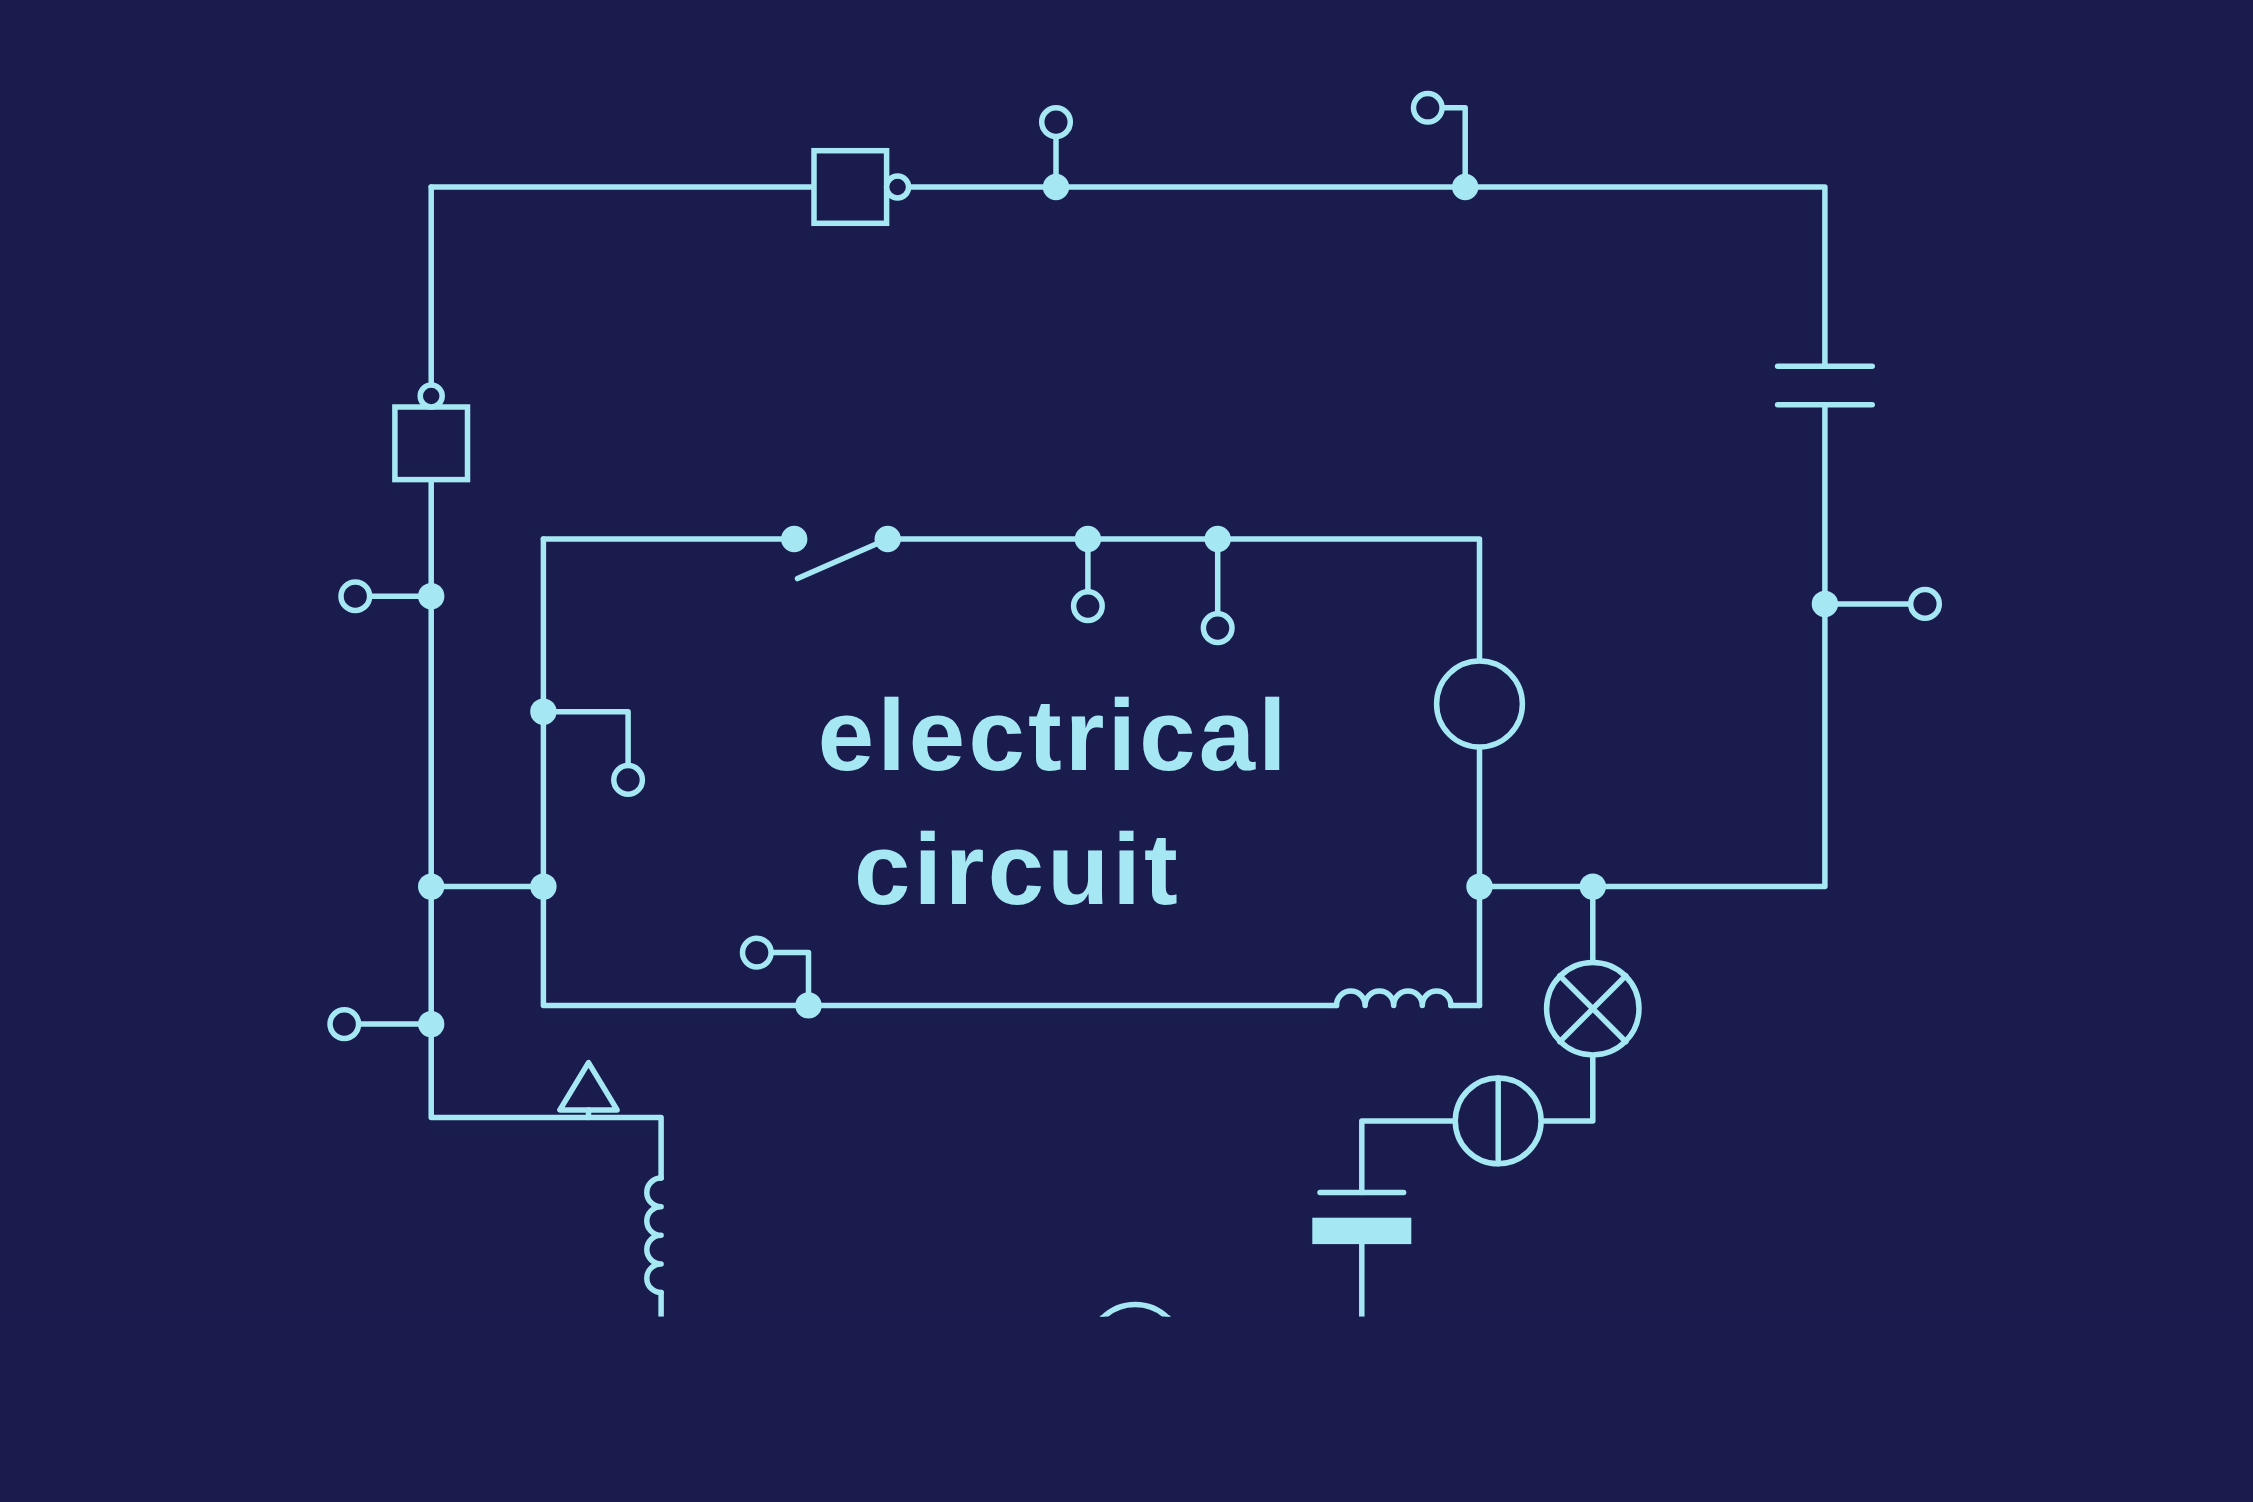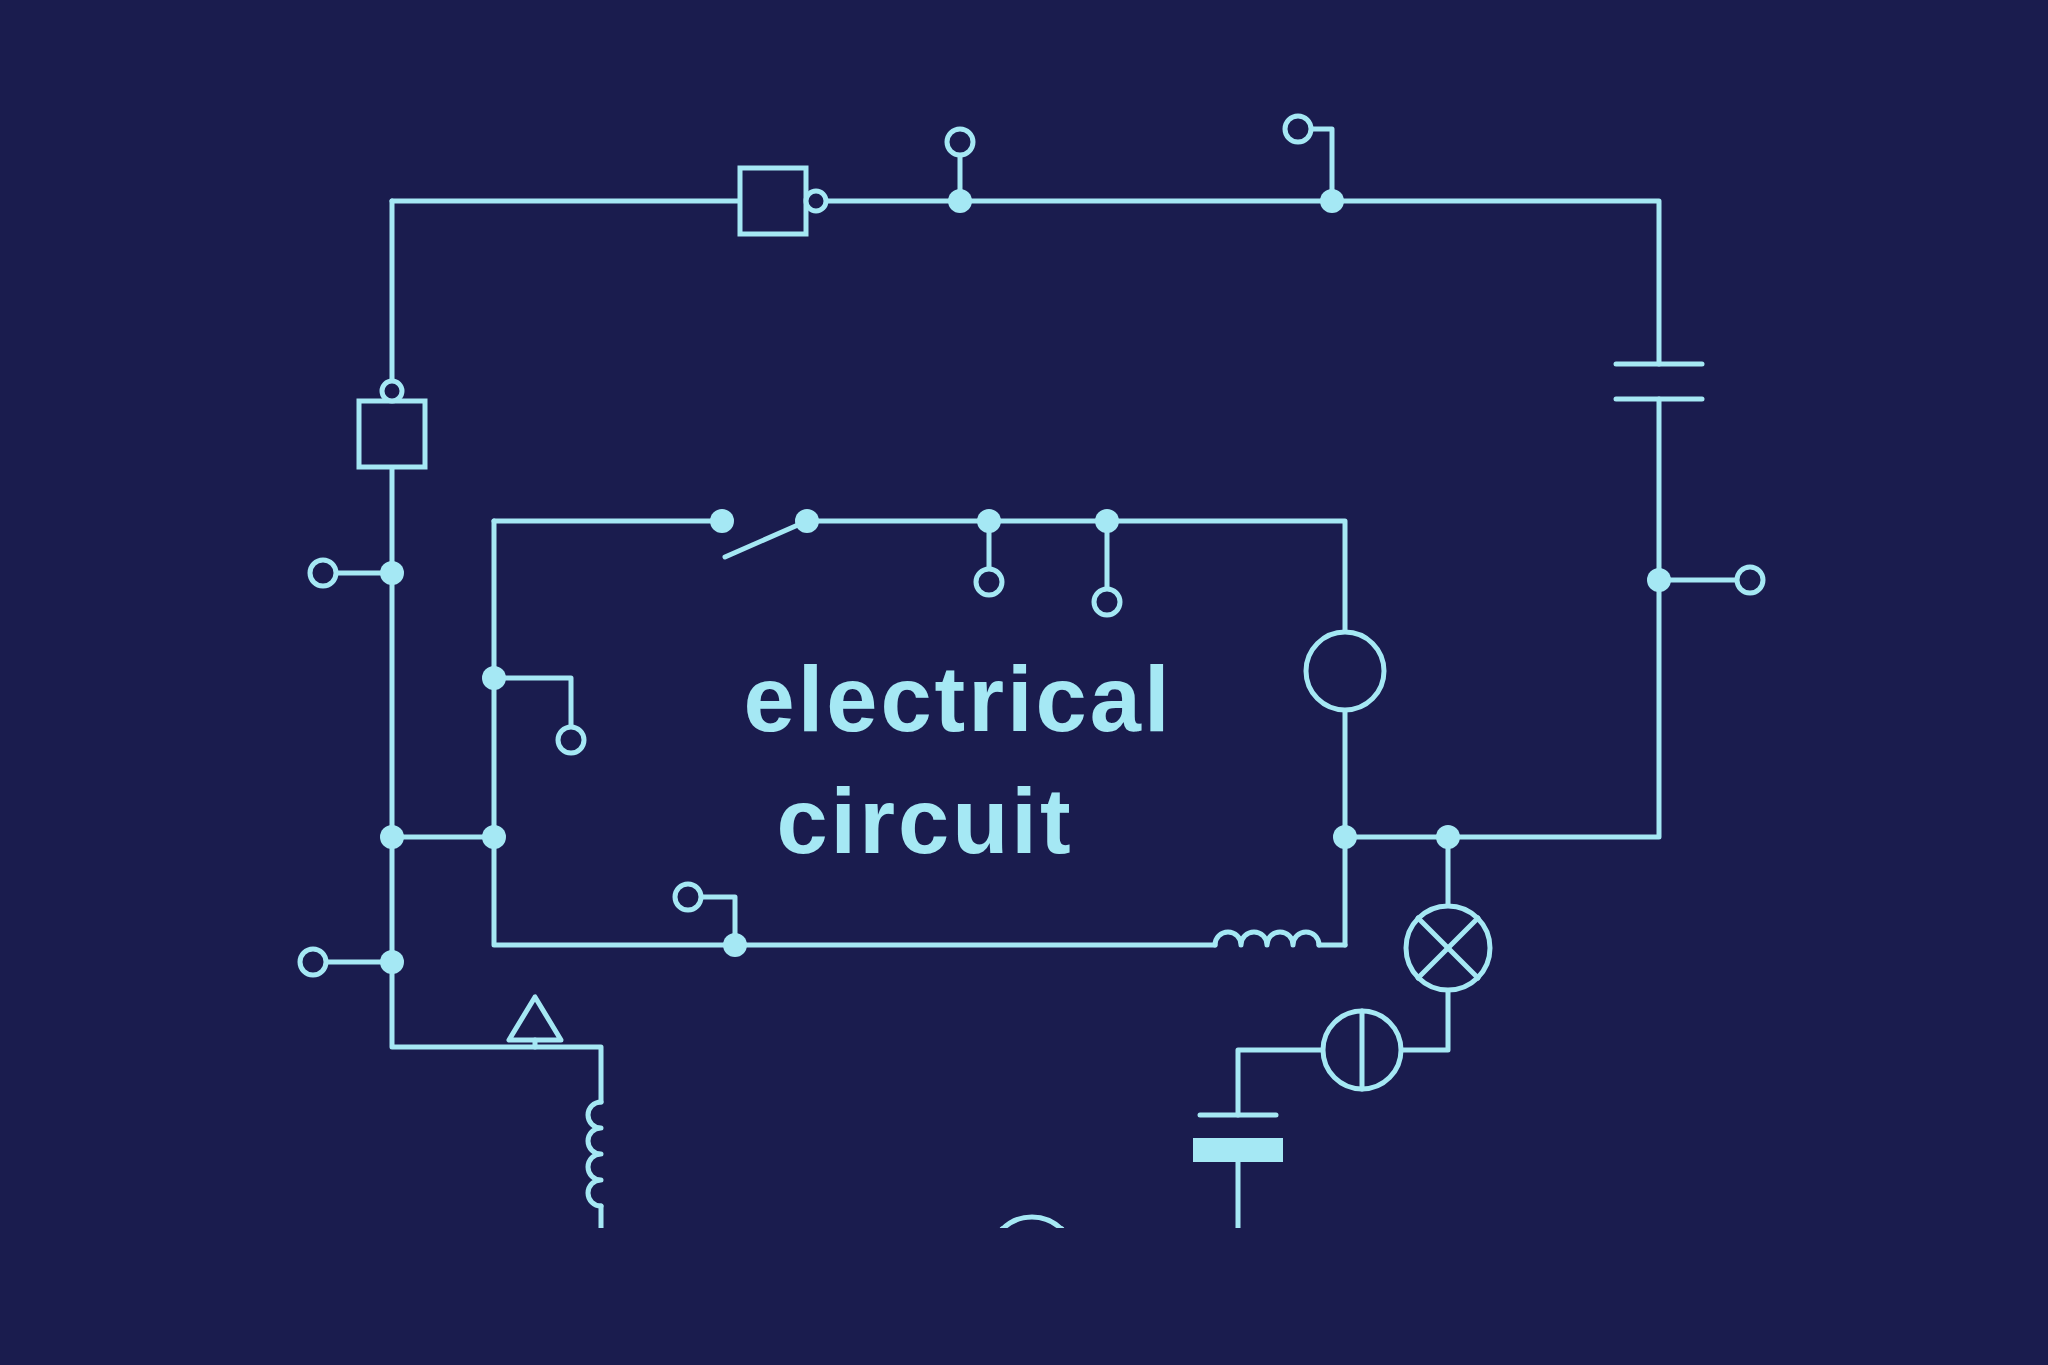--- a/index.html
+++ b/index.html
@@ -7,21 +7,20 @@
     --line:#a5e8f4;
   }
   html,body{margin:0;padding:0;background:var(--bg);}
   .stage{
     position:relative;
     width:2048px;
     height:1197px;
     background:var(--bg);
     overflow:hidden;
     font-family:"Liberation Sans", sans-serif;
-    margin-top:31px;
   }
   svg{position:absolute;inset:0;display:block;}
   .wire{stroke:var(--line);stroke-width:5;fill:none;stroke-linecap:round;stroke-linejoin:round;}
   .dot{fill:var(--line);stroke:none;}
   .term{fill:var(--bg);stroke:var(--line);stroke-width:5;}
   .comp{fill:var(--bg);stroke:var(--line);stroke-width:5;}
   .solid{fill:var(--line);stroke:none;}
   .circuit-title{
     fill:var(--line);
     font-family:"Liberation Sans", sans-serif;

